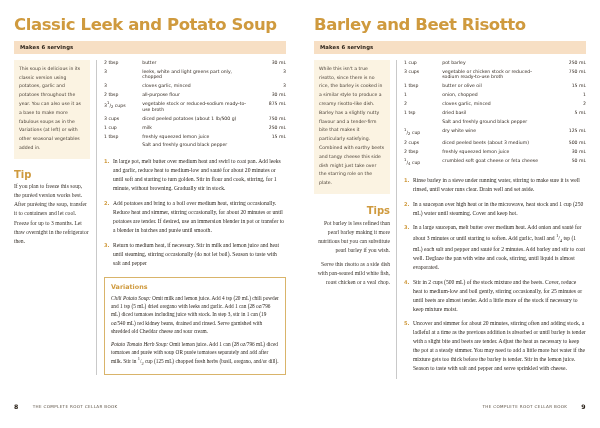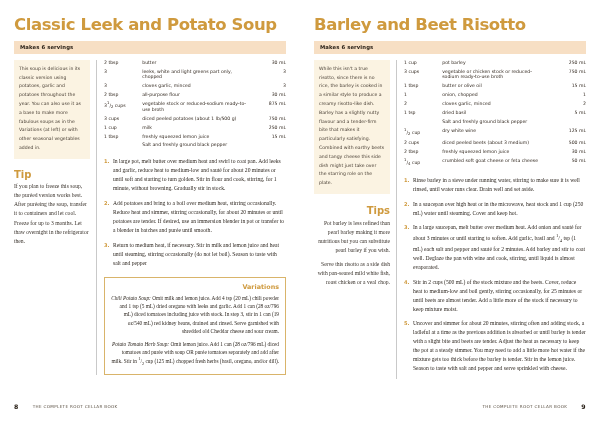--- a/index.html
+++ b/index.html
@@ -141,21 +141,20 @@
     font-weight:bold;
     font-size:5.1px;
   }
 
   
   .variations-box{
     border:1px solid #d9b46a;
     padding:5px 6px 6px 6px;
     margin-top:9px;
     box-sizing:border-box;
-    text-align:right;
   }
   .variations-head{
     color:#cf9a3e;
     font-family:"DejaVu Sans", sans-serif;
     font-weight:bold;
     font-size:6.4px;
     margin-bottom:3px;
   }
   .variations-box p{
     margin:0 0 4.5px 0;

